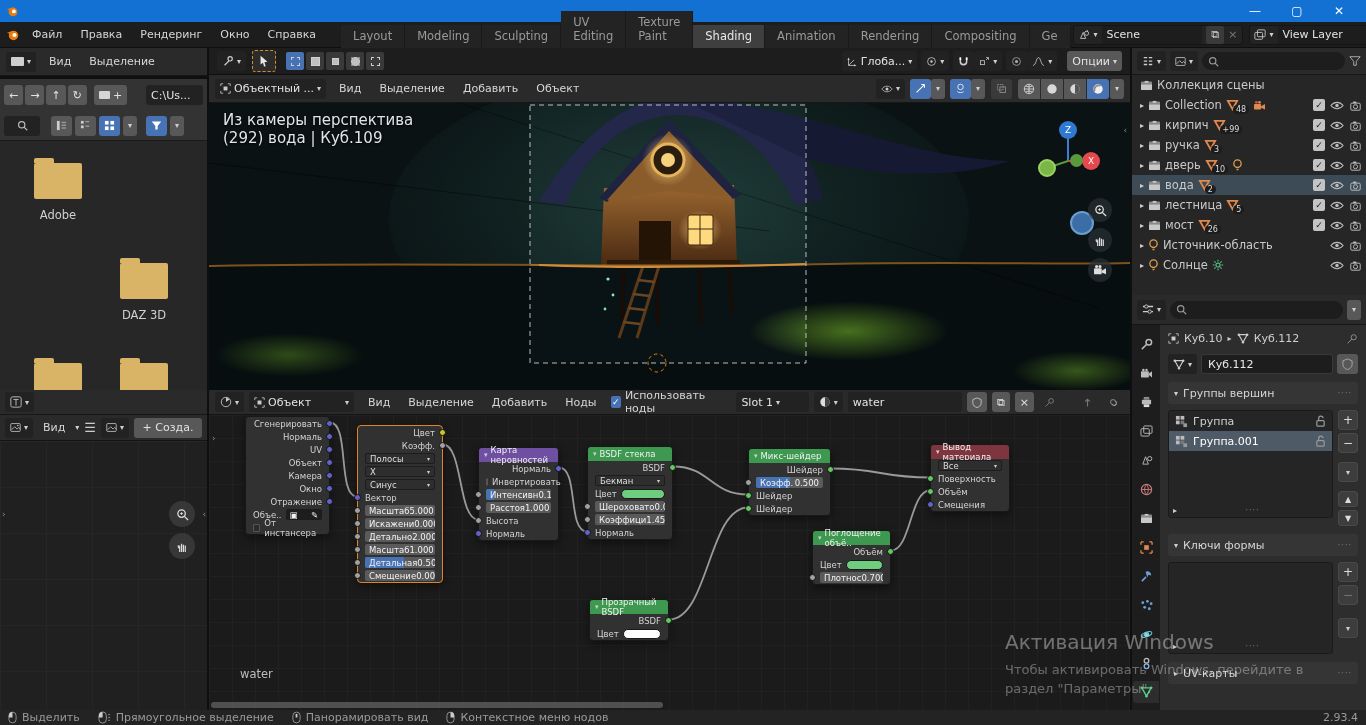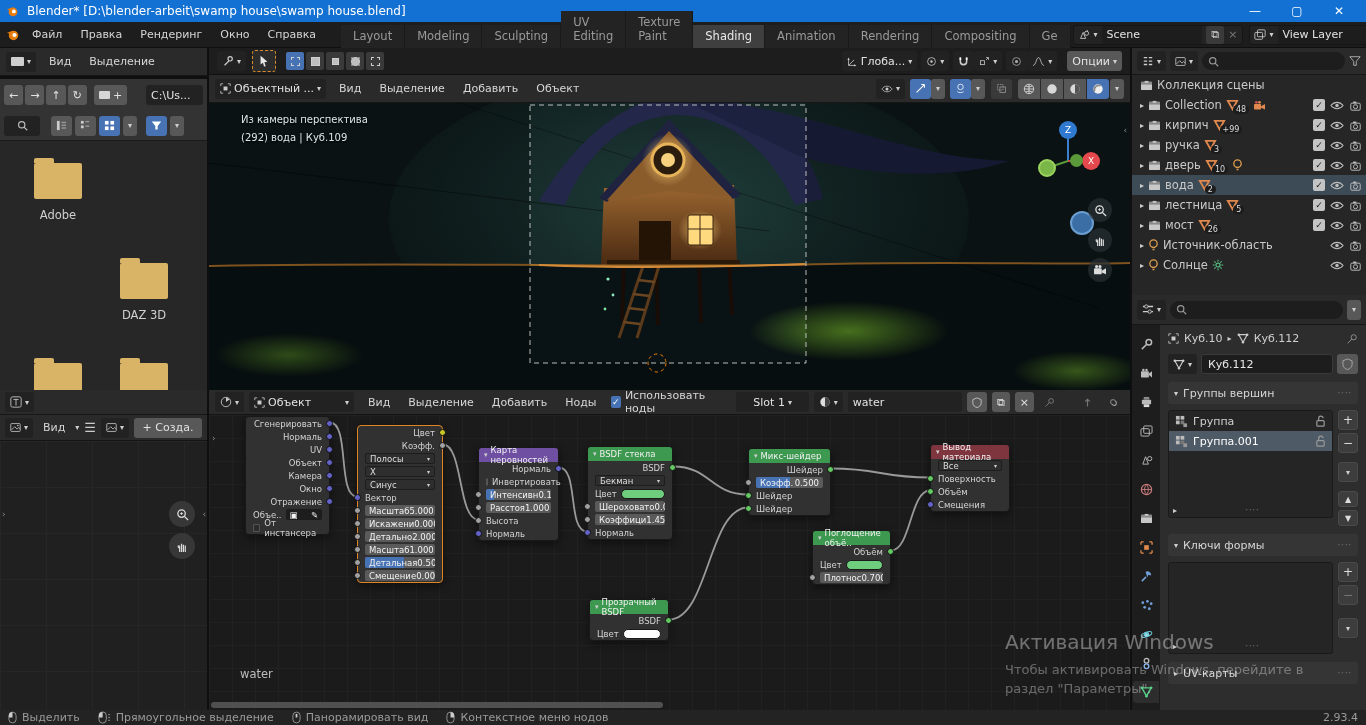--- a/index.html
+++ b/index.html
@@ -48,21 +48,21 @@
 
 
 #vp{left:209px;top:48px;width:921px;height:342px;position:absolute;background:#101e20}
 #vp-tools{height:27px;background:#1d1d1d;display:flex;align-items:center;gap:6px;padding:0 8px;border-bottom:1px solid #101010}
 #vp-head{height:28px;background:#2a2a2a;display:flex;align-items:center;gap:4px;padding:0 6px;border-bottom:1px solid #161616}
 #vp-canvas{position:relative;height:287px;overflow:hidden}
 .selbox{width:18px;height:18px;border-radius:2px;background:#3a3a3a;display:flex;align-items:center;justify-content:center}
 .selbox.on{background:#4772b3}
 .sq{width:9px;height:9px;border:1px dashed #cfcfcf}
 .sq.f{background:#bfbfbf;border-style:solid}
-#vp-overlay{position:absolute;left:32px;top:8px;color:#dfe6e6;text-shadow:0 1px 2px #000;line-height:18px;font-size:10px}
+#vp-overlay{position:absolute;left:14px;top:8px;color:#dfe6e6;text-shadow:0 1px 2px #000;line-height:18px;font-size:15px}
 #gizmo{position:absolute;right:28px;top:18px;width:68px;height:68px}
 .ax{position:absolute;width:18px;height:18px;border-radius:50%;font-size:9px;color:#fff;display:flex;align-items:center;justify-content:center}
 #vp-sidebtns{position:absolute;right:18px;top:95px;display:flex;flex-direction:column;gap:6px}
 .vbtn{width:24px;height:24px;border-radius:50%;background:rgba(40,48,52,.7);display:flex;align-items:center;justify-content:center}
 
 
 #se{left:209px;top:390px;width:921px;height:320px;position:absolute;background:#1b1b1b}
 #se-head{height:25px;background:#2a2a2a;display:flex;align-items:center;gap:5px;padding:0 6px;border-bottom:1px solid #141414}
 #se-canvas{position:relative;height:295px;overflow:hidden;background:#1b1b1b;background-image:linear-gradient(#212121 1px,transparent 1px),linear-gradient(90deg,#212121 1px,transparent 1px);background-size:23px 23px}
 #noodles{position:absolute;left:0;top:0;pointer-events:none}
@@ -123,21 +123,20 @@
 <body>
 
 <div id="titlebar">
   <span>
       <svg width="14" height="14" viewBox="0 0 16 16">
         <circle cx="8" cy="9" r="5" fill="#e87d0d"></circle>
         <circle cx="9" cy="8.5" r="2.2" fill="#fff"></circle>
         <path d="M1 6 L8 4 L6 8 Z" fill="#e87d0d"></path>
       </svg>
     </span>
-  <span class="t">Blender* [D:\blender-arbeit\swamp house\swamp house.blend]</span>
   <div id="win-controls">
     <div>—</div>
     <div>▢</div>
     <div>✕</div>
   </div>
 </div>
 
 <div id="menubar">
   <span class="mini-btn" style="background:none">
       <svg width="15" height="15" viewBox="0 0 16 16">
@@ -597,21 +596,21 @@
     <nav id="se-menus" class="flex">
         <span class="menu-item">Вид</span>
         <span class="menu-item">Выделение</span>
         <span class="menu-item">Добавить</span>
         <span class="menu-item">Ноды</span>
       </nav>
     <span class="flex" style="gap:4px">
       <span style="width:12px;height:12px;background:#4772b3;border-radius:2px;color:#fff;font-size:9px;display:flex;align-items:center;justify-content:center">✓</span>
       <span>Использовать ноды</span>
     </span>
-    <span class="gbtn dark" style="width:82px;justify-content:center;margin-left:8px">
+    <span class="gbtn dark" style="width:82px;justify-content:flex-start;margin-left:8px">
         <span>Slot 1</span>
         <span class="carr">▾</span>
       </span>
     <span class="gbtn dark">
         <svg width="12" height="12" viewBox="0 0 14 14">
           <circle cx="7" cy="7" r="5.5" fill="#ddd"></circle>
           <path d="M7 1.5 A5.5 5.5 0 0 1 7 12.5 Z" fill="#444"></path>
         </svg>
         <span class="carr">▾</span>
       </span>

